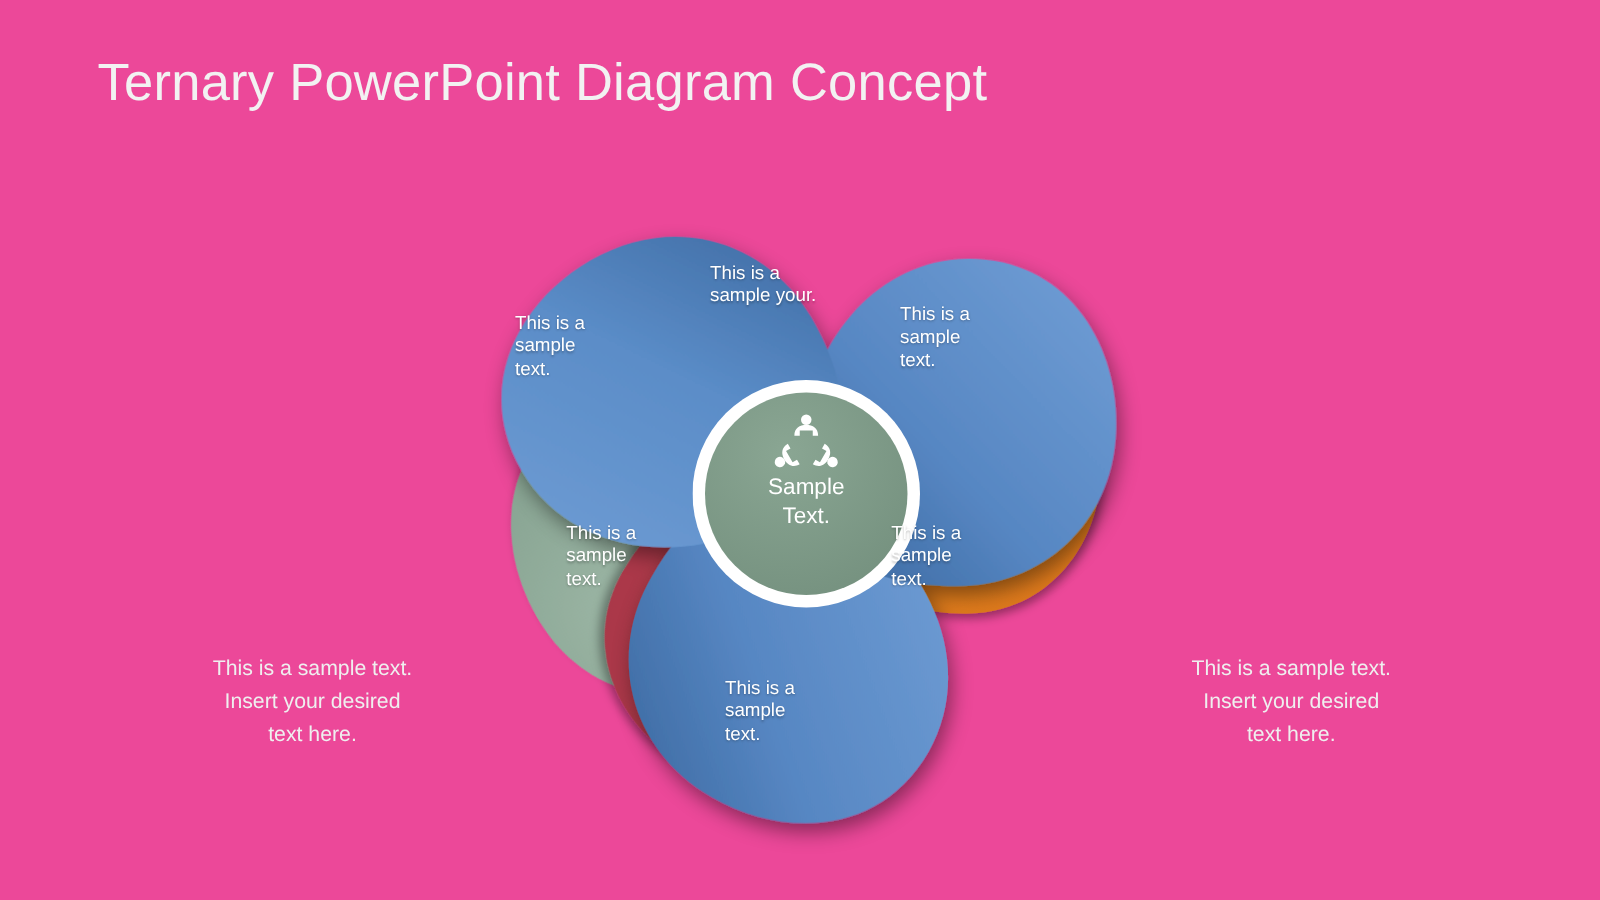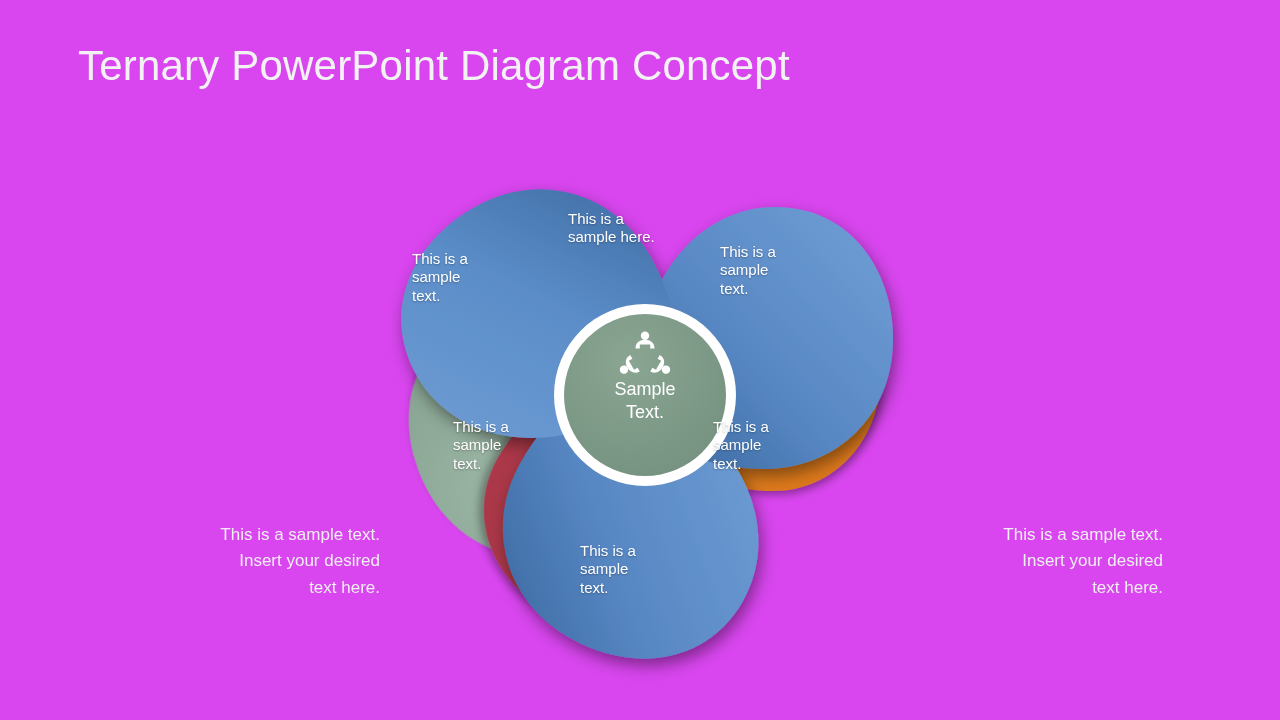--- a/index.html
+++ b/index.html
@@ -4,21 +4,21 @@
 <style>
   html, body {
     margin: 0;
     padding: 0;
     background: #3f3f3f;
   }
   .slide {
     position: relative;
     width: 1280px;
     height: 720px;
-    background: #d946ef;
+    background: #ec4899;
     overflow: hidden;
     font-family: "Liberation Sans", sans-serif;
   }
   .slide-title {
     position: absolute;
     left: 78px;
     top: 42px;
     font-size: 42px;
     font-weight: 400;
     color: #f2f2f2;
@@ -62,21 +62,21 @@
     width: 160px;
     text-align: center;
     color: #ffffff;
     font-size: 18px;
     line-height: 1.25;
     pointer-events: none;
   }
   .side-note {
     position: absolute;
     width: 260px;
-    text-align: right;
+    text-align: center;
     color: #efefef;
     font-size: 17px;
     line-height: 1.55;
   }
   .note-left  { left: 120px; top: 522px; }
   .note-right { left: 903px; top: 522px; }
 </style>
 </head>
 <body style="background: rgb(63, 63, 63);">
 
@@ -208,21 +208,21 @@
     </div>
 
     <div class="petal-label lbl-red">
       <div>This is a</div>
       <div>sample</div>
       <div>text.</div>
     </div>
 
     <div class="petal-label lbl-blue-top">
       <div>This is a</div>
-      <div>sample here.</div>
+      <div>sample your.</div>
     </div>
 
     <div class="petal-label lbl-blue-left">
       <div>This is a</div>
       <div>sample</div>
       <div>text.</div>
     </div>
 
     <div class="petal-label lbl-blue-right">
       <div>This is a</div>

